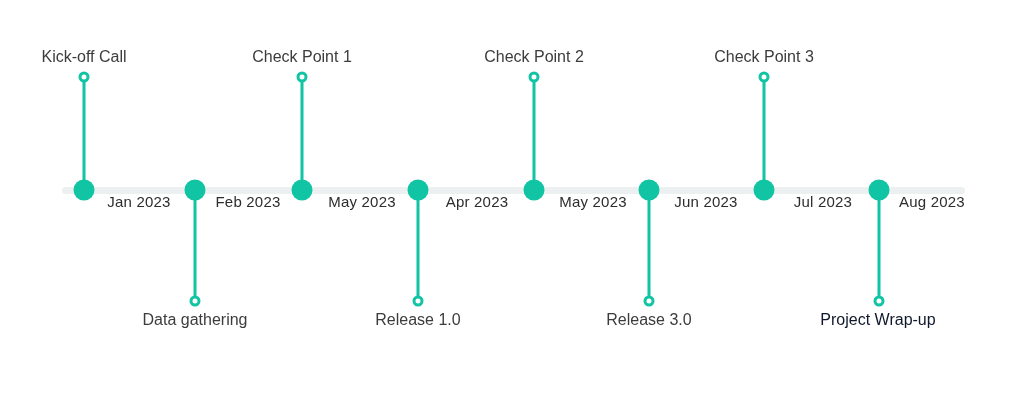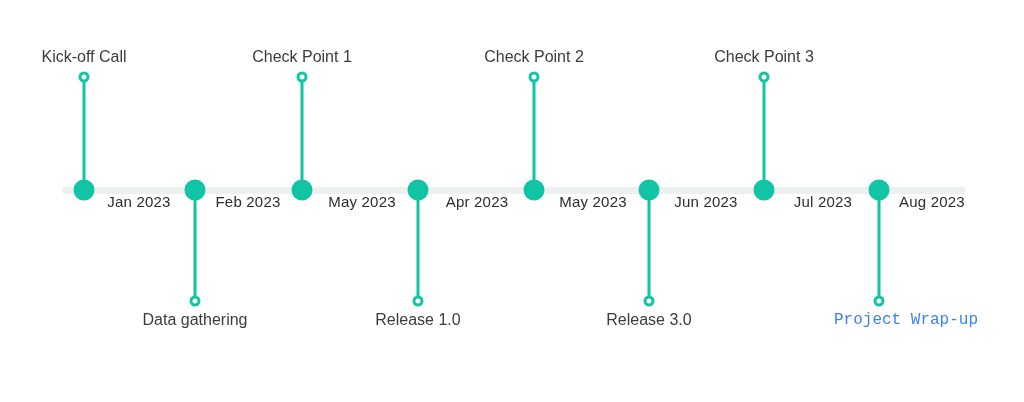--- a/index.html
+++ b/index.html
@@ -91,15 +91,15 @@
       <div class="ring" style="left: 649px; top: 301px; width: 5px; height: 5px; border: 3px solid rgb(17, 196, 164);"></div>
       <div class="dot" style="left: 649px; top: 190px; width: 21px; height: 21px; background: rgb(17, 196, 164);"></div>
       <div class="event-label" style="left: 649px; top: 320px; color: rgb(60, 60, 60);">Release 3.0</div>
       <div class="stem" style="left: 764px; top: 77px; height: 113px; width: 3px; background: rgb(17, 196, 164);"></div>
       <div class="ring" style="left: 764px; top: 77px; width: 5px; height: 5px; border: 3px solid rgb(17, 196, 164);"></div>
       <div class="dot" style="left: 764px; top: 190px; width: 21px; height: 21px; background: rgb(17, 196, 164);"></div>
       <div class="event-label" style="left: 764px; top: 57px; color: rgb(60, 60, 60); text-align: center;">Check Point 3</div>
       <div class="stem" style="left: 879px; top: 190px; height: 111px; width: 3px; background: rgb(17, 196, 164);"></div>
       <div class="ring" style="left: 879px; top: 301px; width: 5px; height: 5px; border: 3px solid rgb(17, 196, 164);"></div>
       <div class="dot" style="left: 879px; top: 190px; width: 21px; height: 21px; background: rgb(17, 196, 164);"></div>
-      <div class="event-label" style="left: 906px; top: 320px; color: #3b82f6; font-family: Liberation Mono, monospace;">Project Wrap-up</div>
+      <div class="event-label" style="left: 878px; top: 320px; color: #0f172a;">Project Wrap-up</div>
     </div>
 </div>
 
 </body></html>

